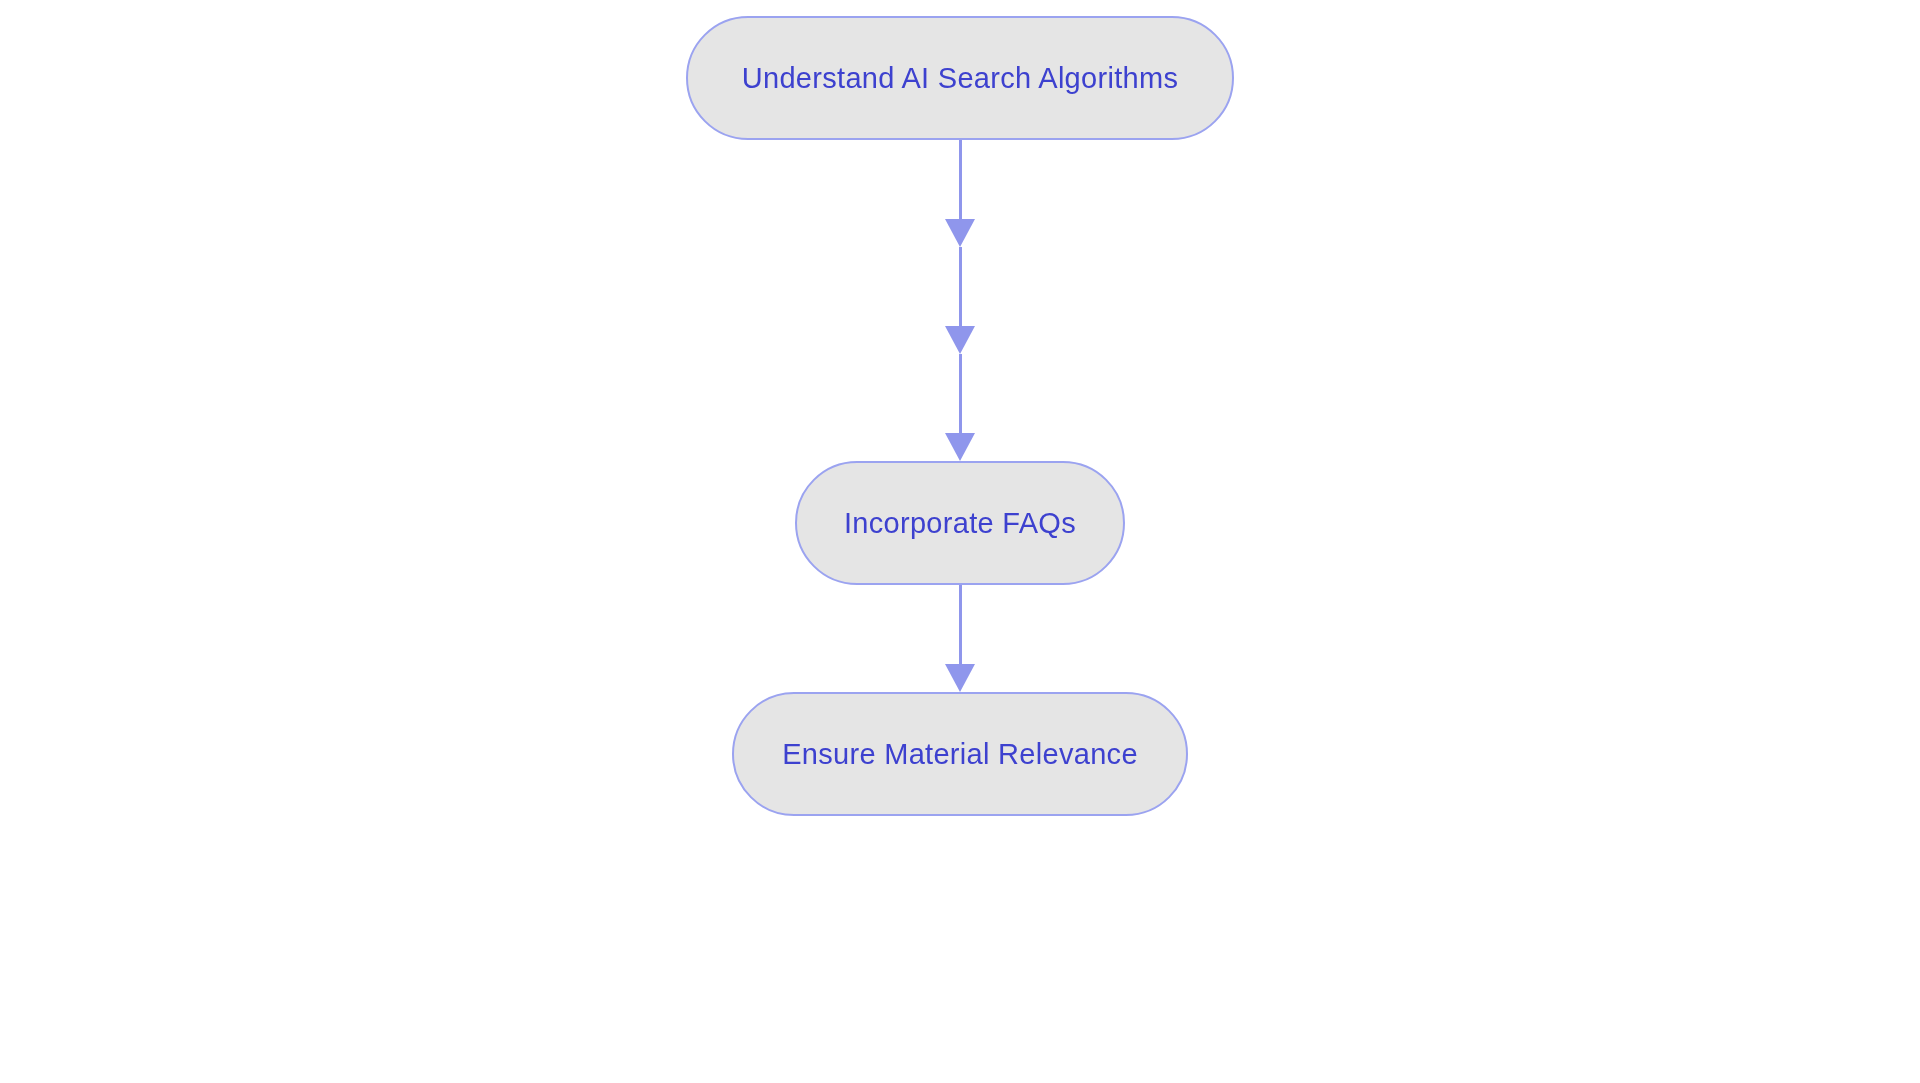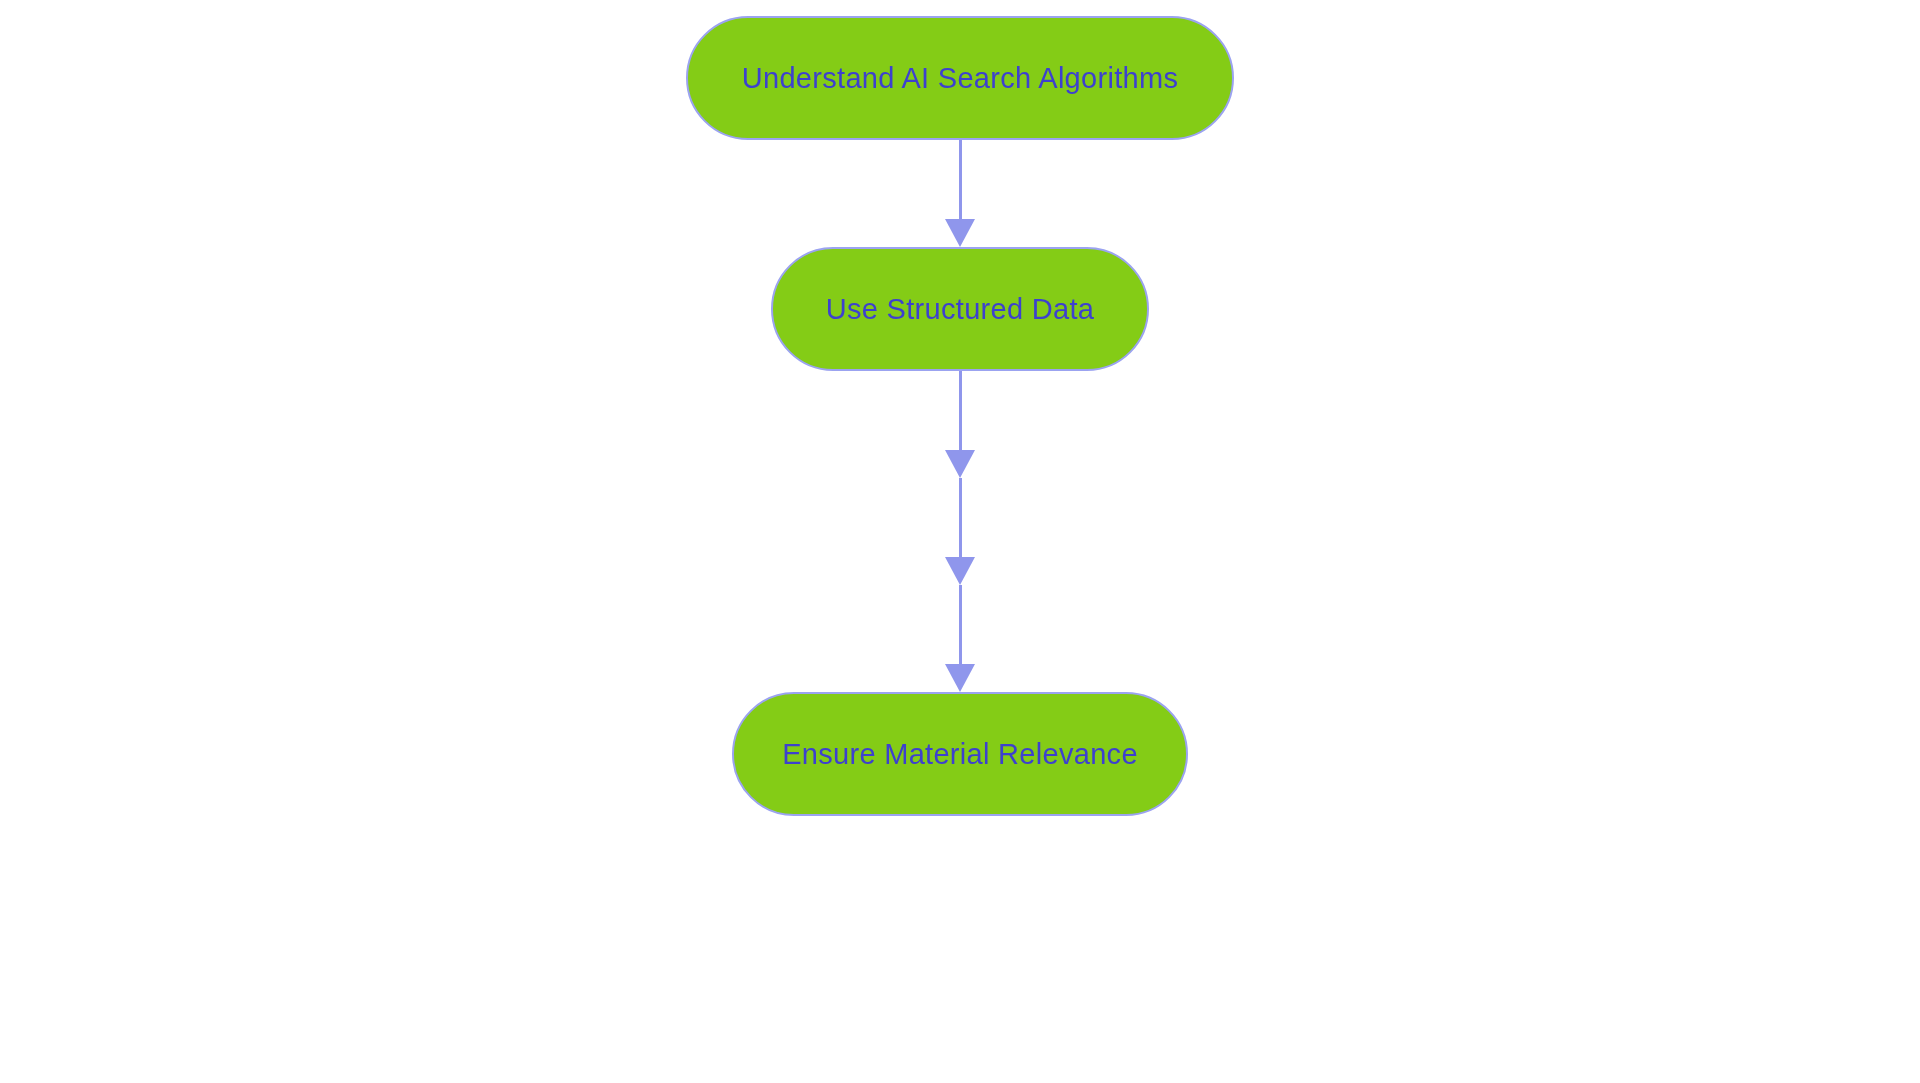--- a/index.html
+++ b/index.html
@@ -15,21 +15,21 @@
     width: 1920px;
     height: 1083px;
     display: flex;
     flex-direction: column;
     align-items: center;
     padding-top: 16px;
   }
   .node {
     height: 124px;
     border-radius: 62px;
-    background: #84cc16;
+    background: #e5e5e5;
     border: 2px solid #9ba3f0;
     display: flex;
     align-items: center;
     justify-content: center;
     flex: 0 0 auto;
   }
   .node span {
     color: #3d41cf;
     font-size: 29px;
     letter-spacing: 0.3px;
@@ -67,35 +67,35 @@
 
   <div class="node n1">
     <span>Understand AI Search Algorithms</span>
   </div>
 
   <div class="arrow">
     <div class="shaft"></div>
     <div class="head"></div>
   </div>
 
-  <div class="node n2">
-    <span>Use Structured Data</span>
-  </div>
 
   <div class="arrow">
     <div class="shaft"></div>
     <div class="head"></div>
   </div>
 
 
   <div class="arrow">
     <div class="shaft"></div>
     <div class="head"></div>
   </div>
 
+  <div class="node n4">
+    <span>Incorporate FAQs</span>
+  </div>
 
   <div class="arrow">
     <div class="shaft"></div>
     <div class="head"></div>
   </div>
 
   <div class="node n5">
     <span>Ensure Material Relevance</span>
   </div>
 

